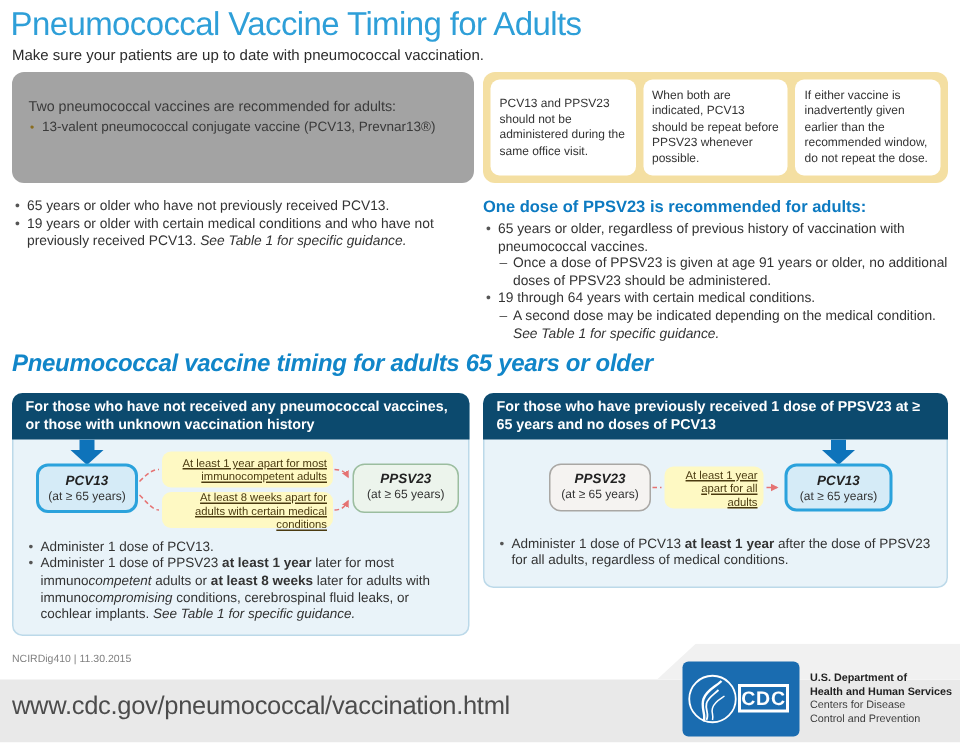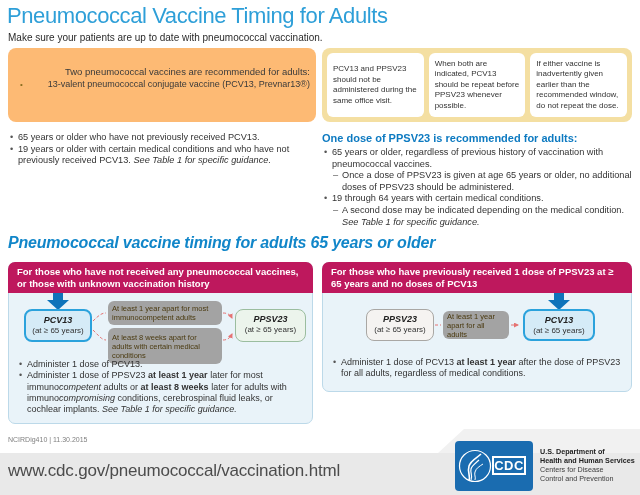--- a/index.html
+++ b/index.html
@@ -9,21 +9,21 @@
   }
   .abs{position:absolute;}
   .b{font-weight:700;}
   .i{font-style:italic;}
 
   
   .page-title{left:7px;top:3px;font-size:22px;letter-spacing:-0.4px;color:#2e9fd8;}
   .page-subtitle{left:8px;top:32px;font-size:10px;color:#2b2b2b;}
 
   
-  .intro-left{left:8px;top:48px;width:308px;height:74px;background:#fdba74;border-radius:8px;text-align:right;}
+  .intro-left{left:8px;top:48px;width:308px;height:74px;background:#a3a3a3;border-radius:8px;}
   .intro-left-inner{position:absolute;left:11px;top:17px;right:6px;font-size:9.5px;line-height:13px;color:#3a3a3a;}
   .intro-bullet{position:relative;padding-left:9px;font-size:9px;}
   .intro-bullet::before{content:"•";position:absolute;left:1px;top:0;color:#8a6d1f;font-size:8px;}
   .intro-right{left:322px;top:48px;width:310px;height:74px;background:#f4dfa2;border-radius:8px;display:flex;gap:5px;padding:5px;box-sizing:border-box;}
   .note-card{flex:1;background:#ffffff;border-radius:6px;display:flex;align-items:center;padding:3px 6px;font-size:8px;line-height:10.5px;color:#333;}
 
   
   .col{top:132px;width:310px;}
   .col-left{left:8px;}
   .col-right{left:322px;}
@@ -32,31 +32,31 @@
   .cb::before{content:"•";position:absolute;left:2px;top:0;color:#555;}
   .cd{position:relative;padding-left:20px;font-size:9.2px;line-height:11.6px;color:#333;}
   .cd::before{content:"–";position:absolute;left:11px;top:0;color:#555;}
 
   
   .sec-title{left:8px;top:234px;font-size:16px;font-weight:700;color:#1186c9;letter-spacing:-0.2px;font-style:italic;}
 
   .panel{position:absolute;top:262px;background:#e9f3f9;border:1px solid #bcd9e9;border-radius:7px;box-sizing:border-box;}
   .panel-left{left:8px;width:305px;height:162px;}
   .panel-right{left:322px;width:310px;height:130px;}
-  .panel-header{position:absolute;left:-1px;top:-1px;right:-1px;height:31px;background:#be185d;border-radius:7px 7px 0 0;color:#fff;font-size:9.5px;font-weight:700;line-height:12px;padding:4px 9px;box-sizing:border-box;}
+  .panel-header{position:absolute;left:-1px;top:-1px;right:-1px;height:31px;background:#0c4a6e;border-radius:7px 7px 0 0;color:#fff;font-size:9.5px;font-weight:700;line-height:12px;padding:4px 9px;box-sizing:border-box;}
   .panel-body{position:absolute;left:0;right:0;top:30px;bottom:0;}
 
   .vx-box{position:absolute;border-radius:8px;text-align:center;box-sizing:border-box;padding-top:4px;}
   .vx-name{font-size:9px;font-weight:700;color:#222;line-height:11px;font-style:italic;}
   .vx-sub{font-size:8px;color:#333;line-height:10px;}
   .box-pcv13{background:#d5ebf7;border:2px solid #2ba2dc;}
   .box-ppsv23-green{background:#ecf4ec;border:1.5px solid #9bbd9f;}
   .box-ppsv23-gray{background:#f5f3f1;border:1.5px solid #a9a7a4;}
 
-  .route{position:absolute;background:#a3a3a3;border-radius:6px;display:flex;align-items:center;justify-content:center;text-align:left;font-size:7.5px;line-height:9px;color:#4a3a10;padding:2px 4px;box-sizing:border-box;}
+  .route{position:absolute;background:#fef9c3;border-radius:6px;display:flex;align-items:center;justify-content:center;text-align:right;font-size:7.5px;line-height:9px;color:#4a3a10;padding:2px 4px;box-sizing:border-box;text-decoration:underline;}
 
   .pb{position:relative;padding-left:10px;font-size:9px;line-height:11.3px;color:#333;}
   .pb::before{content:"•";position:absolute;left:2px;top:0;color:#555;}
   .panel-bullets{position:absolute;left:8px;right:6px;}
 
   
   .doc-id{left:8px;top:436px;font-size:7px;color:#808080;}
   .footer-wedge{left:438px;top:429px;width:202px;height:24px;background:#f1f1f1;clip-path:polygon(26px 0,100% 0,100% 100%,0 100%);}
   .footer-bar{left:0;top:453px;width:640px;height:42px;background:#e9e9e9;}
   .cdc-url{left:8px;top:461px;font-size:17px;letter-spacing:-0.2px;color:#4c4c4c;}
@@ -87,21 +87,21 @@
   </div>
 
   <div class="abs col col-left">
     <div class="cb">65 years or older who have not previously received PCV13.</div>
     <div class="cb"><span>19 years or older with certain medical conditions and who have not previously received PCV13. </span><span class="i">See Table 1 for specific guidance.</span></div>
   </div>
 
   <div class="abs col col-right">
     <div class="col-head">One dose of PPSV23 is recommended for adults:</div>
     <div class="cb">65 years or older, regardless of previous history of vaccination with pneumococcal vaccines.</div>
-    <div class="cd">Once a dose of PPSV23 is given at age 65 years or older, no additional doses of PPSV23 should be administered.</div>
+    <div class="cd">Once a dose of PPSV23 is given at age 91 years or older, no additional doses of PPSV23 should be administered.</div>
     <div class="cb">19 through 64 years with certain medical conditions.</div>
     <div class="cd"><span>A second dose may be indicated depending on the medical condition. </span><span class="i">See Table 1 for specific guidance.</span></div>
   </div>
 
   <div class="abs sec-title">Pneumococcal vaccine timing for adults 65 years or older</div>
 
   <div class="panel panel-left">
     <div class="panel-header">For those who have not received any pneumococcal vaccines, or those with unknown vaccination history</div>
     <div class="panel-body">
       <svg class="abs" style="left:0;top:0;" width="303" height="131" viewBox="0 0 303 131">
@@ -114,21 +114,21 @@
         <path d="M84,28 C90,22 93,20 97,20" stroke="#e57373" stroke-width="1" fill="none" stroke-dasharray="3,2"></path>
         <path d="M84,37 C90,43 93,47 97,47" stroke="#e57373" stroke-width="1" fill="none" stroke-dasharray="3,2"></path>
         <path d="M214,20 C220,20 222,23 223,25" stroke="#e57373" stroke-width="1" fill="none" stroke-dasharray="3,2" marker-end="url(#ra1)"></path>
         <path d="M214,47 C220,47 222,43 223,41" stroke="#e57373" stroke-width="1" fill="none" stroke-dasharray="3,2" marker-end="url(#ra1)"></path>
       </svg>
       <div class="vx-box box-pcv13" style="left:15px;top:16px;width:68px;height:33px;">
         <div class="vx-name">PCV13</div>
         <div class="vx-sub">(at ≥ 65 years)</div>
       </div>
       <div class="route" style="left:99px;top:8px;width:114px;height:24px;">At least 1 year apart for most immunocompetent adults</div>
-      <div class="route" style="left:99px;top:35px;width:114px;height:36px;">At least 8 weeks apart for adults with certain medical conditions</div>
+      <div class="route" style="left:99px;top:35px;width:114px;height:24px;">At least 8 weeks apart for adults with certain medical conditions</div>
       <div class="vx-box box-ppsv23-green" style="left:226px;top:16px;width:71px;height:33px;">
         <div class="vx-name">PPSV23</div>
         <div class="vx-sub">(at ≥ 65 years)</div>
       </div>
       <div class="panel-bullets" style="top:66px;">
         <div class="pb">Administer 1 dose of PCV13.</div>
         <div class="pb"><span>Administer 1 dose of PPSV23 </span><span class="b">at least 1 year</span><span> later for most immuno</span><span class="i">competent</span><span> adults or </span><span class="b">at least 8 weeks</span><span> later for adults with immuno</span><span class="i">compromising</span><span> conditions, cerebrospinal fluid leaks, or cochlear implants. </span><span class="i">See Table 1 for specific guidance.</span></div>
       </div>
     </div>
   </div>

